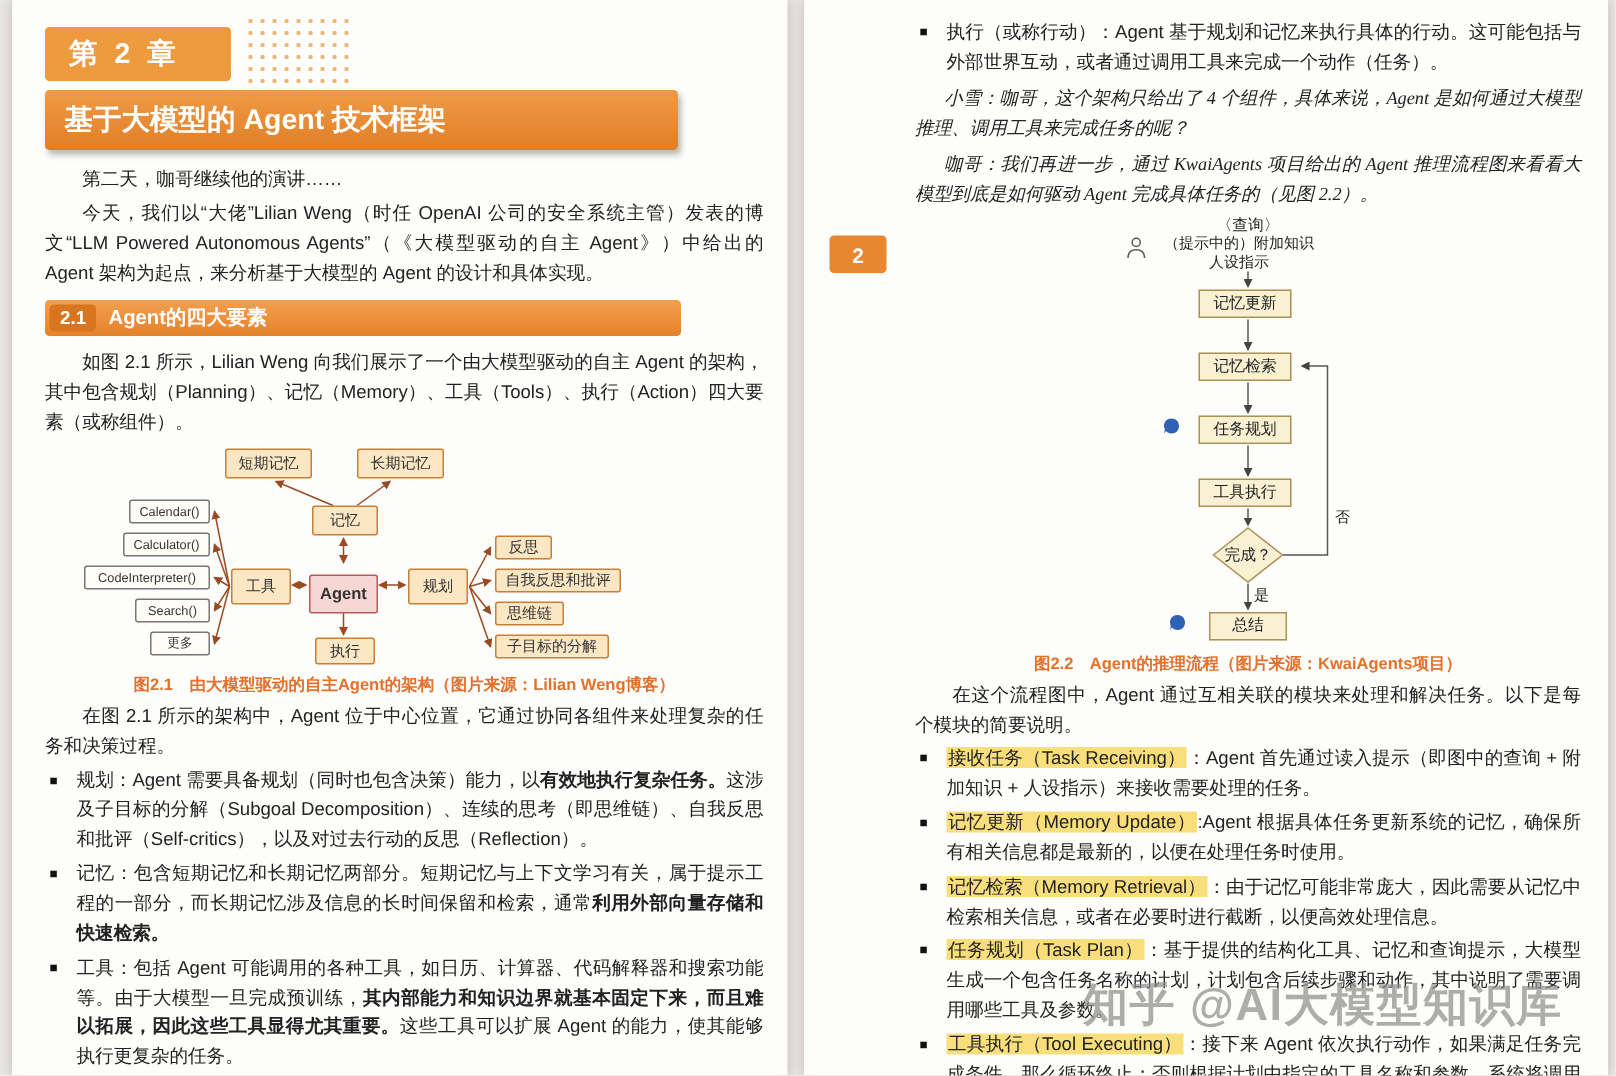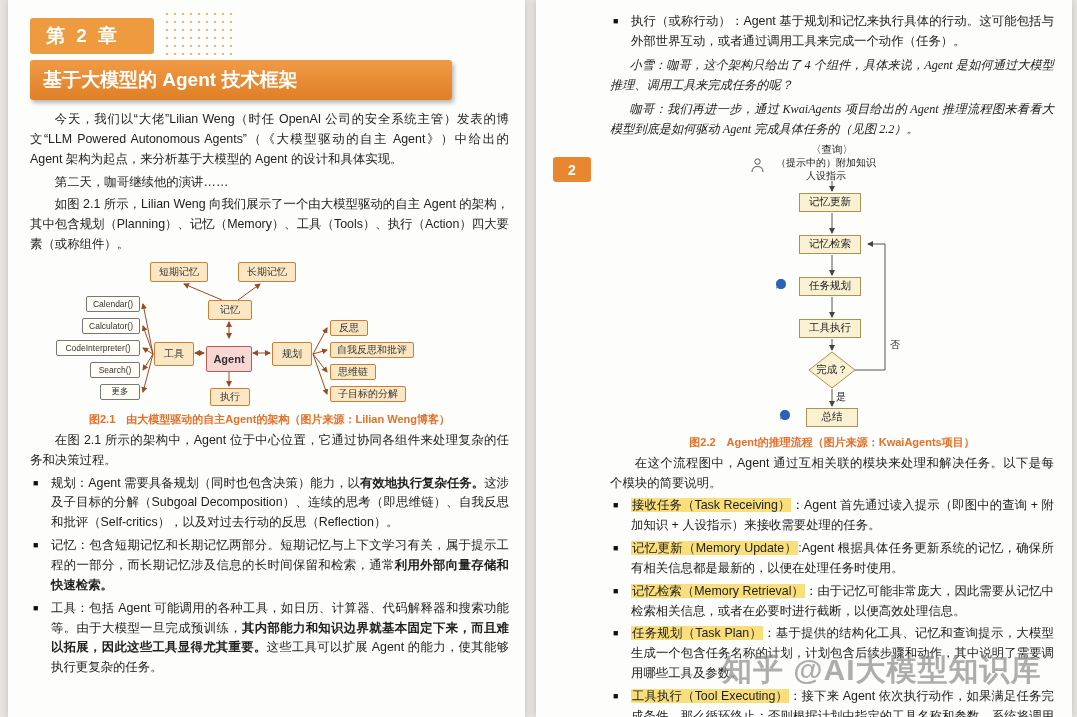--- a/index.html
+++ b/index.html
@@ -65,23 +65,27 @@
 <body>
 
 <div class="stage">
 
   <div class="page page-left">
     <div class="dots"></div>
     <div class="pl-inner">
       <div class="chapter-tab">第 2 章</div>
       <div class="title-banner">基于大模型的 Agent 技术框架</div>
 
+      <p class="body ind">第二天，咖哥继续他的演讲……</p>
       <p class="body ind">今天，我们以“大佬”Lilian Weng（时任 OpenAI 公司的安全系统主管）发表的博文“LLM Powered Autonomous Agents”（《大模型驱动的自主 Agent》）中给出的 Agent 架构为起点，来分析基于大模型的 Agent 的设计和具体实现。</p>
-      <p class="body ind">第二天，咖哥继续他的演讲……</p>
-
+
+      <div class="section-banner">
+        <span class="sec-num">2.1</span>
+        <span class="sec-title">Agent的四大要素</span>
+      </div>
 
       <p class="body ind">如图 2.1 所示，Lilian Weng 向我们展示了一个由大模型驱动的自主 Agent 的架构，其中包含规划（Planning）、记忆（Memory）、工具（Tools）、执行（Action）四大要素（或称组件）。</p>
 
       
       <div class="fig1">
         <svg class="f1svg" width="400" height="150">
           <defs>
             <marker id="ah1" markerWidth="6" markerHeight="6" refX="5" refY="3" orient="auto-start-reverse">
               <path d="M0 0 L6 3 L0 6 Z" fill="#9c4a22"></path>
             </marker>

